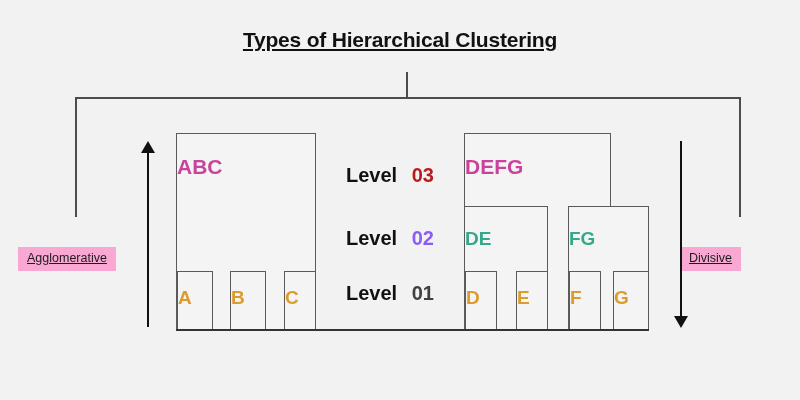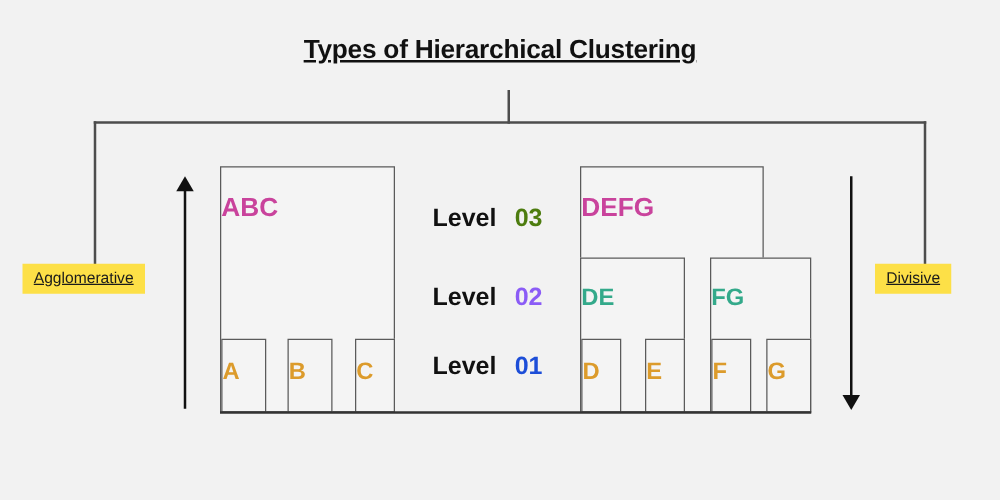--- a/index.html
+++ b/index.html
@@ -39,29 +39,30 @@
     background: #4d4d4d;
     width: 2px;
   }
   .conn-h {
     background: #4d4d4d;
     height: 2px;
   }
 
   
   .side-label {
-    background: #fde047;
+    background: #f9a8d4;
     color: #1b1b1b;
     font-size: 12.5px;
     padding: 5px 9px 6px 9px;
     white-space: nowrap;
     line-height: 1;
+    margin-top: 36px;
   }
   #label-agglomerative { left: 18px; top: 211px; }
-  #label-divisive { left: 700px; top: 211px; }
+  #label-divisive { left: 680px; top: 211px; }
 
   
   .arrow-shaft {
     background: #111111;
     width: 2px;
   }
   .arrow-head {
     width: 0; height: 0;
     border-left: 7px solid transparent;
     border-right: 7px solid transparent;
@@ -97,23 +98,23 @@
     position: absolute;
     width: 150px;
     text-align: center;
     font-size: 20px;
     font-weight: bold;
     color: #111111;
     white-space: nowrap;
     line-height: 1;
   }
   .level-num { font-weight: bold; }
-  .num-03 { color: #4d7c0f; margin-top: 35px; }
+  .num-03 { color: #b91c1c; margin-top: 35px; }
   .num-02 { color: #8b5cf6; }
-  .num-01 { color: #1d4ed8; }
+  .num-01 { color: #404040; }
 </style>
 </head>
 <body style="background: rgb(242, 242, 242);">
 
 <div id="canvas">
 
   <div class="abs" id="title">Types of Hierarchical Clustering</div>
 
   <div class="abs conn-v" style="left:406px; top:72px; height:27px;"></div>
 

